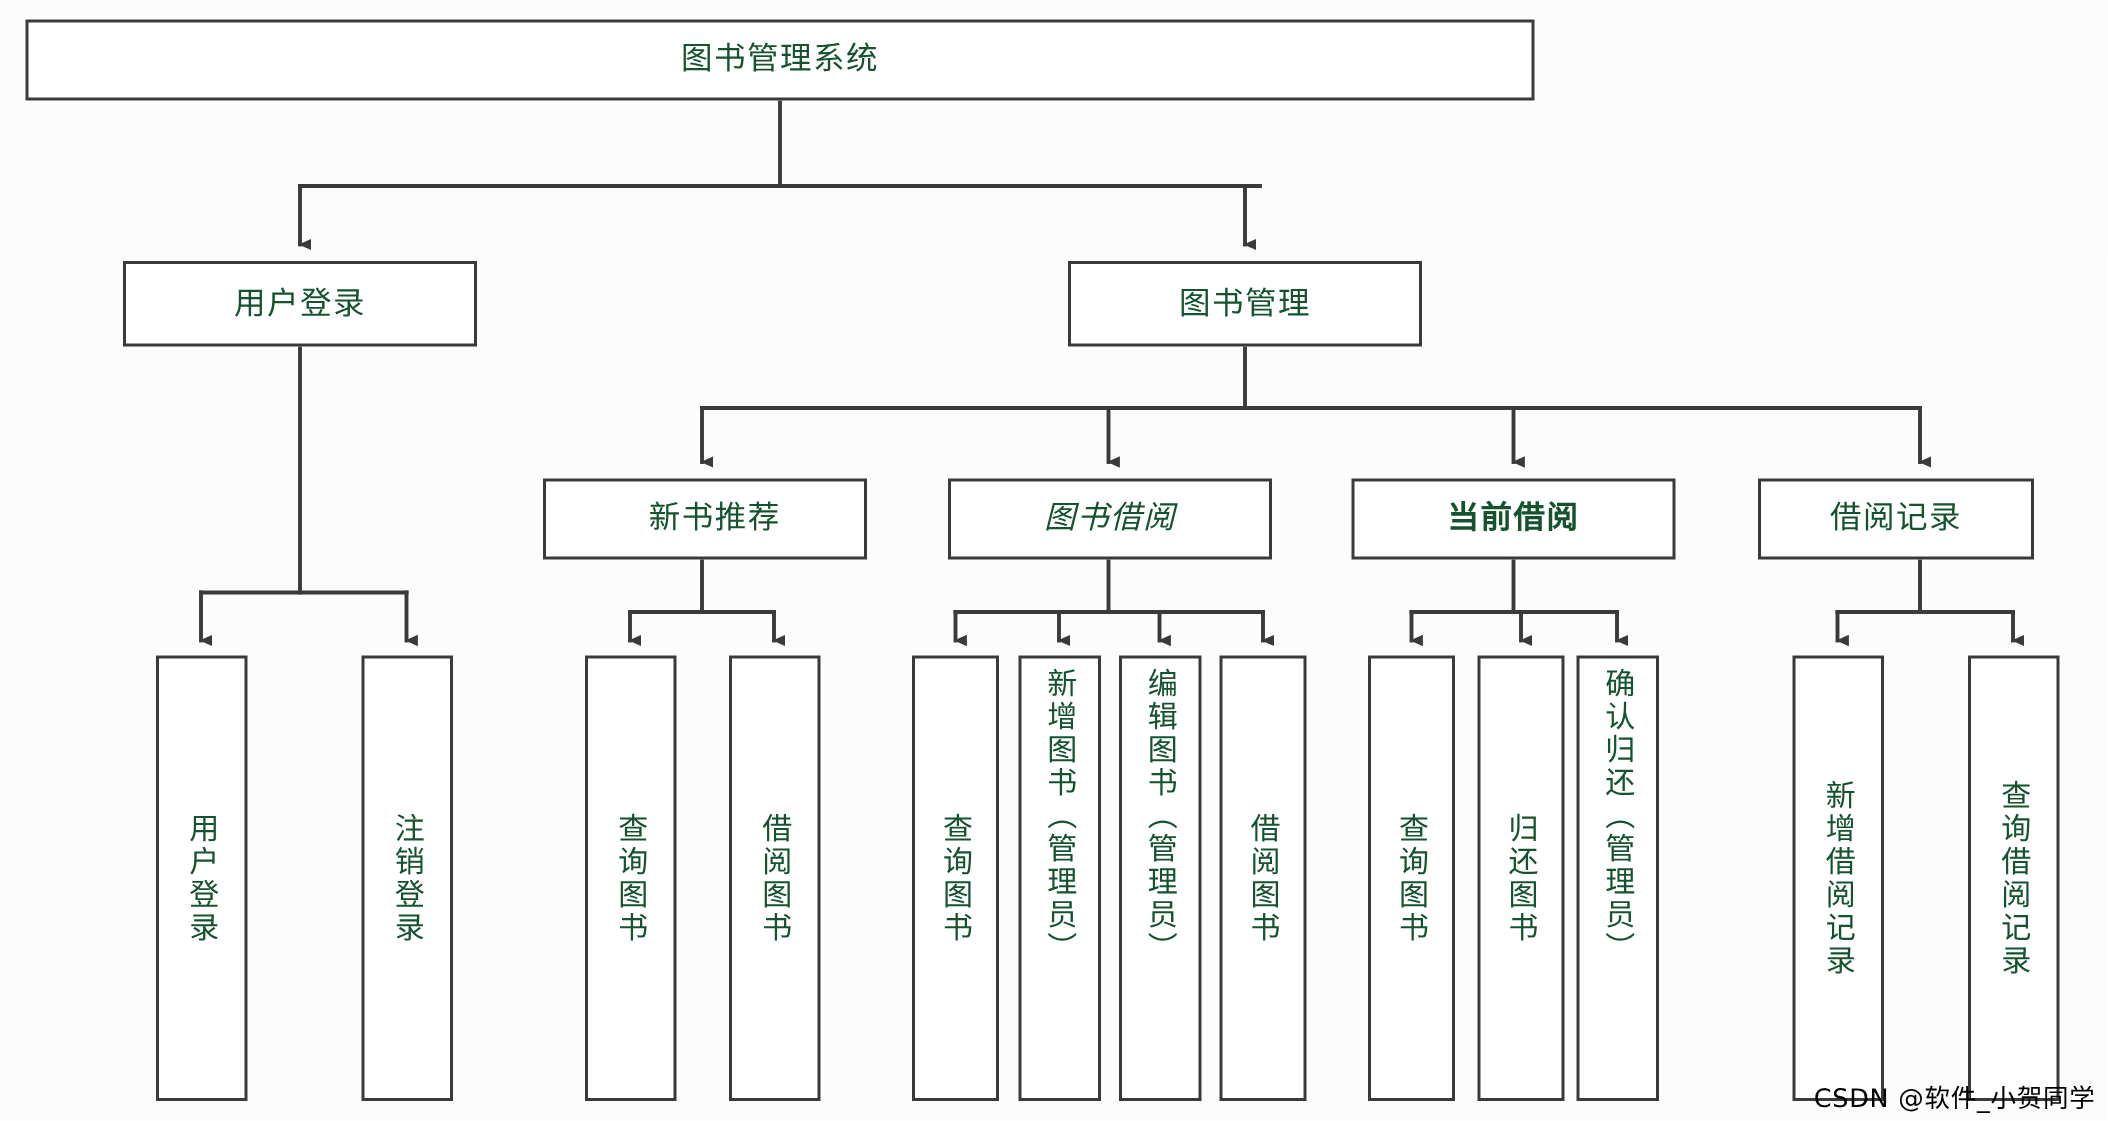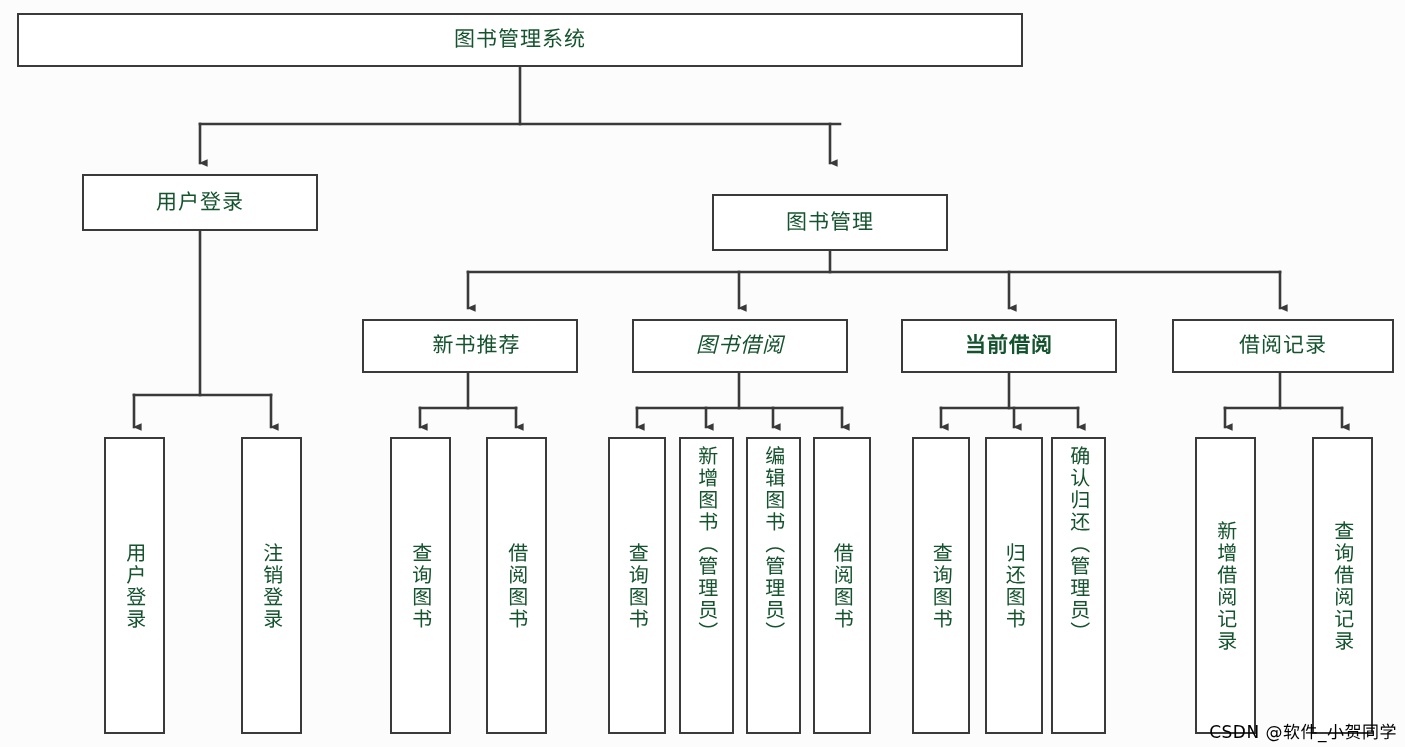--- a/index.html
+++ b/index.html
@@ -137,33 +137,33 @@
     </g>
   </svg>
 
   <div id="nodes-layer">
       <div class="node node-h" style="left: 17px; top: 13px; width: 1006px; height: 54px;">
         <span>图书管理系统</span>
       </div>
       <div class="node node-h" style="left: 82px; top: 174px; width: 236px; height: 57px;">
         <span>用户登录</span>
       </div>
-      <div class="node node-h" style="left: 712px; top: 174px; width: 236px; height: 57px; margin-top: 20px;">
+      <div class="node node-h" style="left: 712px; top: 174px; width: 236px; height: 57px;">
         <span>图书管理</span>
       </div>
       <div class="node node-h" style="left: 362px; top: 319px; width: 216px; height: 54px; padding-left: 13px;">
         <span>新书推荐</span>
       </div>
       <div class="node node-h" style="left: 632px; top: 319px; width: 216px; height: 54px; font-style: italic;">
         <span>图书借阅</span>
       </div>
       <div class="node node-h" style="left: 901px; top: 319px; width: 216px; height: 54px; font-weight: bold;">
         <span>当前借阅</span>
       </div>
-      <div class="node node-h" style="left: 1172px; top: 319px; width: 222px; height: 54px;">
+      <div class="node node-h" style="left: 1172px; top: 319px; width: 184px; height: 54px;">
         <span>借阅记录</span>
       </div>
       <div class="node node-v" style="left: 104px; top: 437px; width: 61px; height: 297px;">
         <span>用户登录</span>
       </div>
       <div class="node node-v" style="left: 241px; top: 437px; width: 61px; height: 297px;">
         <span>注销登录</span>
       </div>
       <div class="node node-v" style="left: 390px; top: 437px; width: 61px; height: 297px;">
         <span>查询图书</span>

